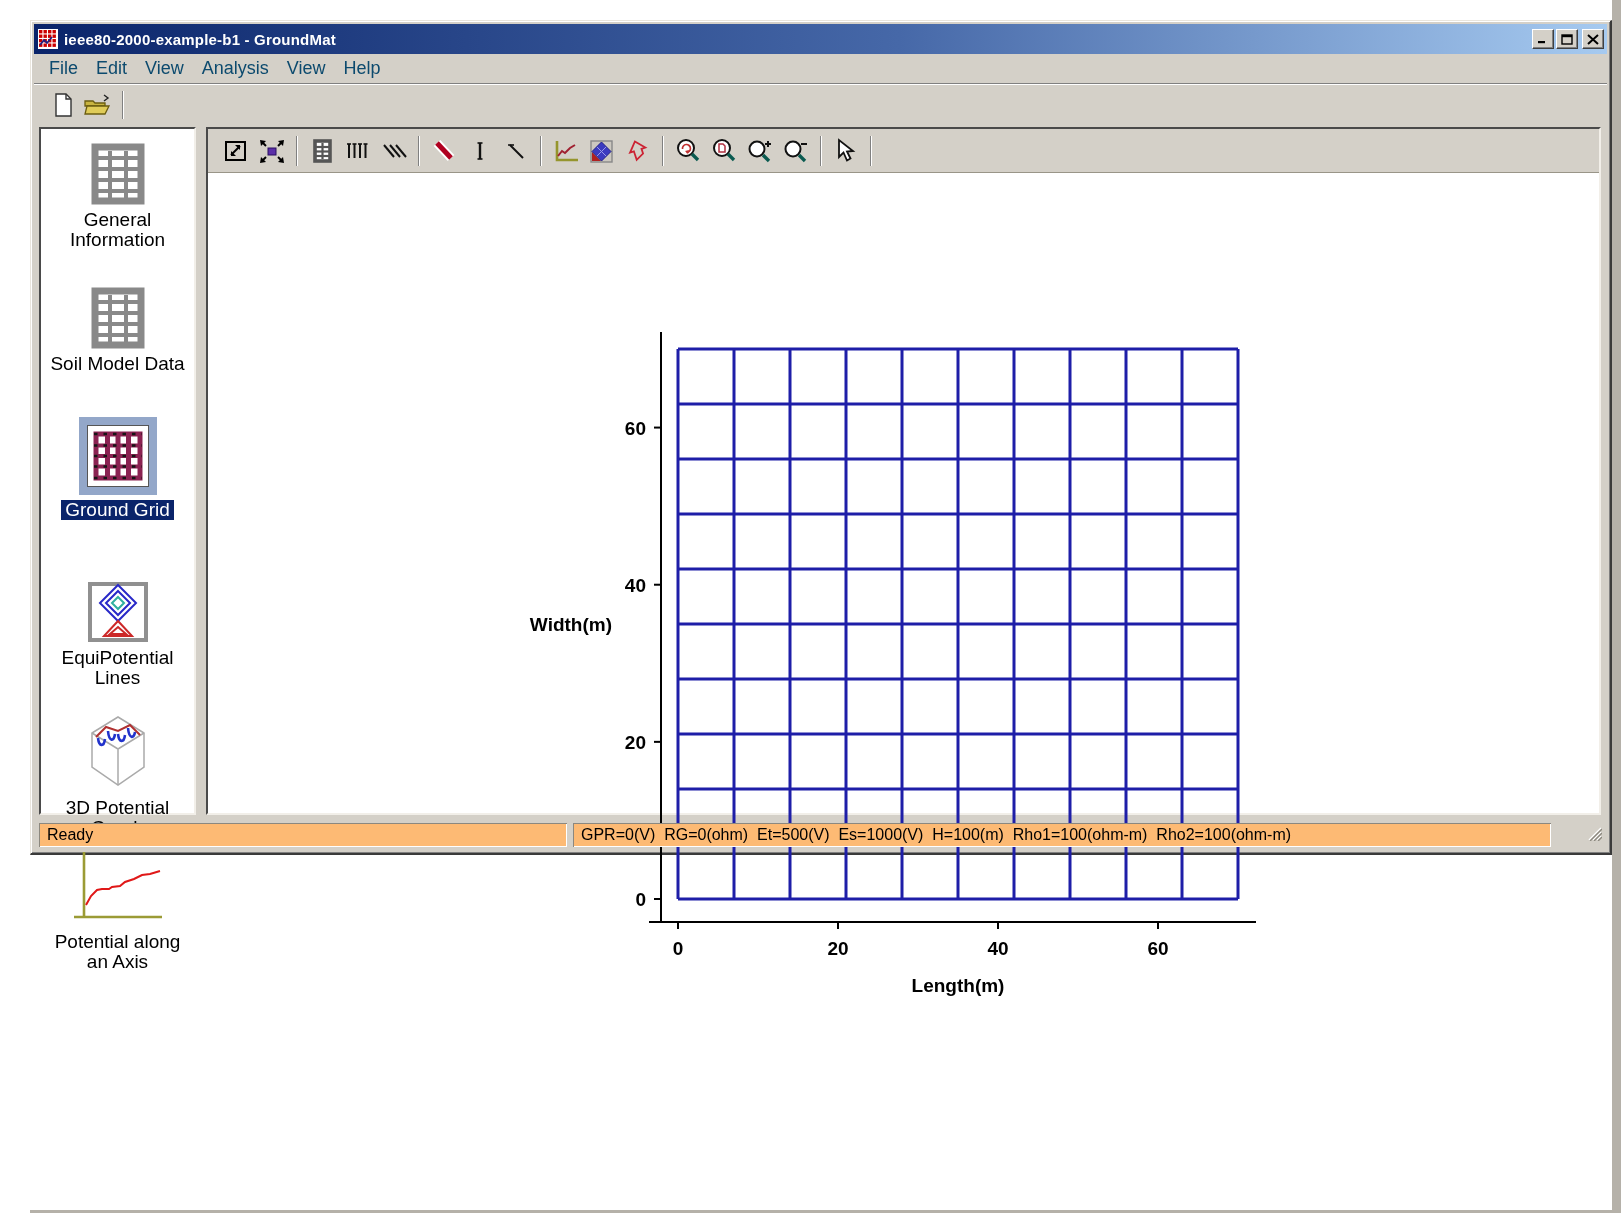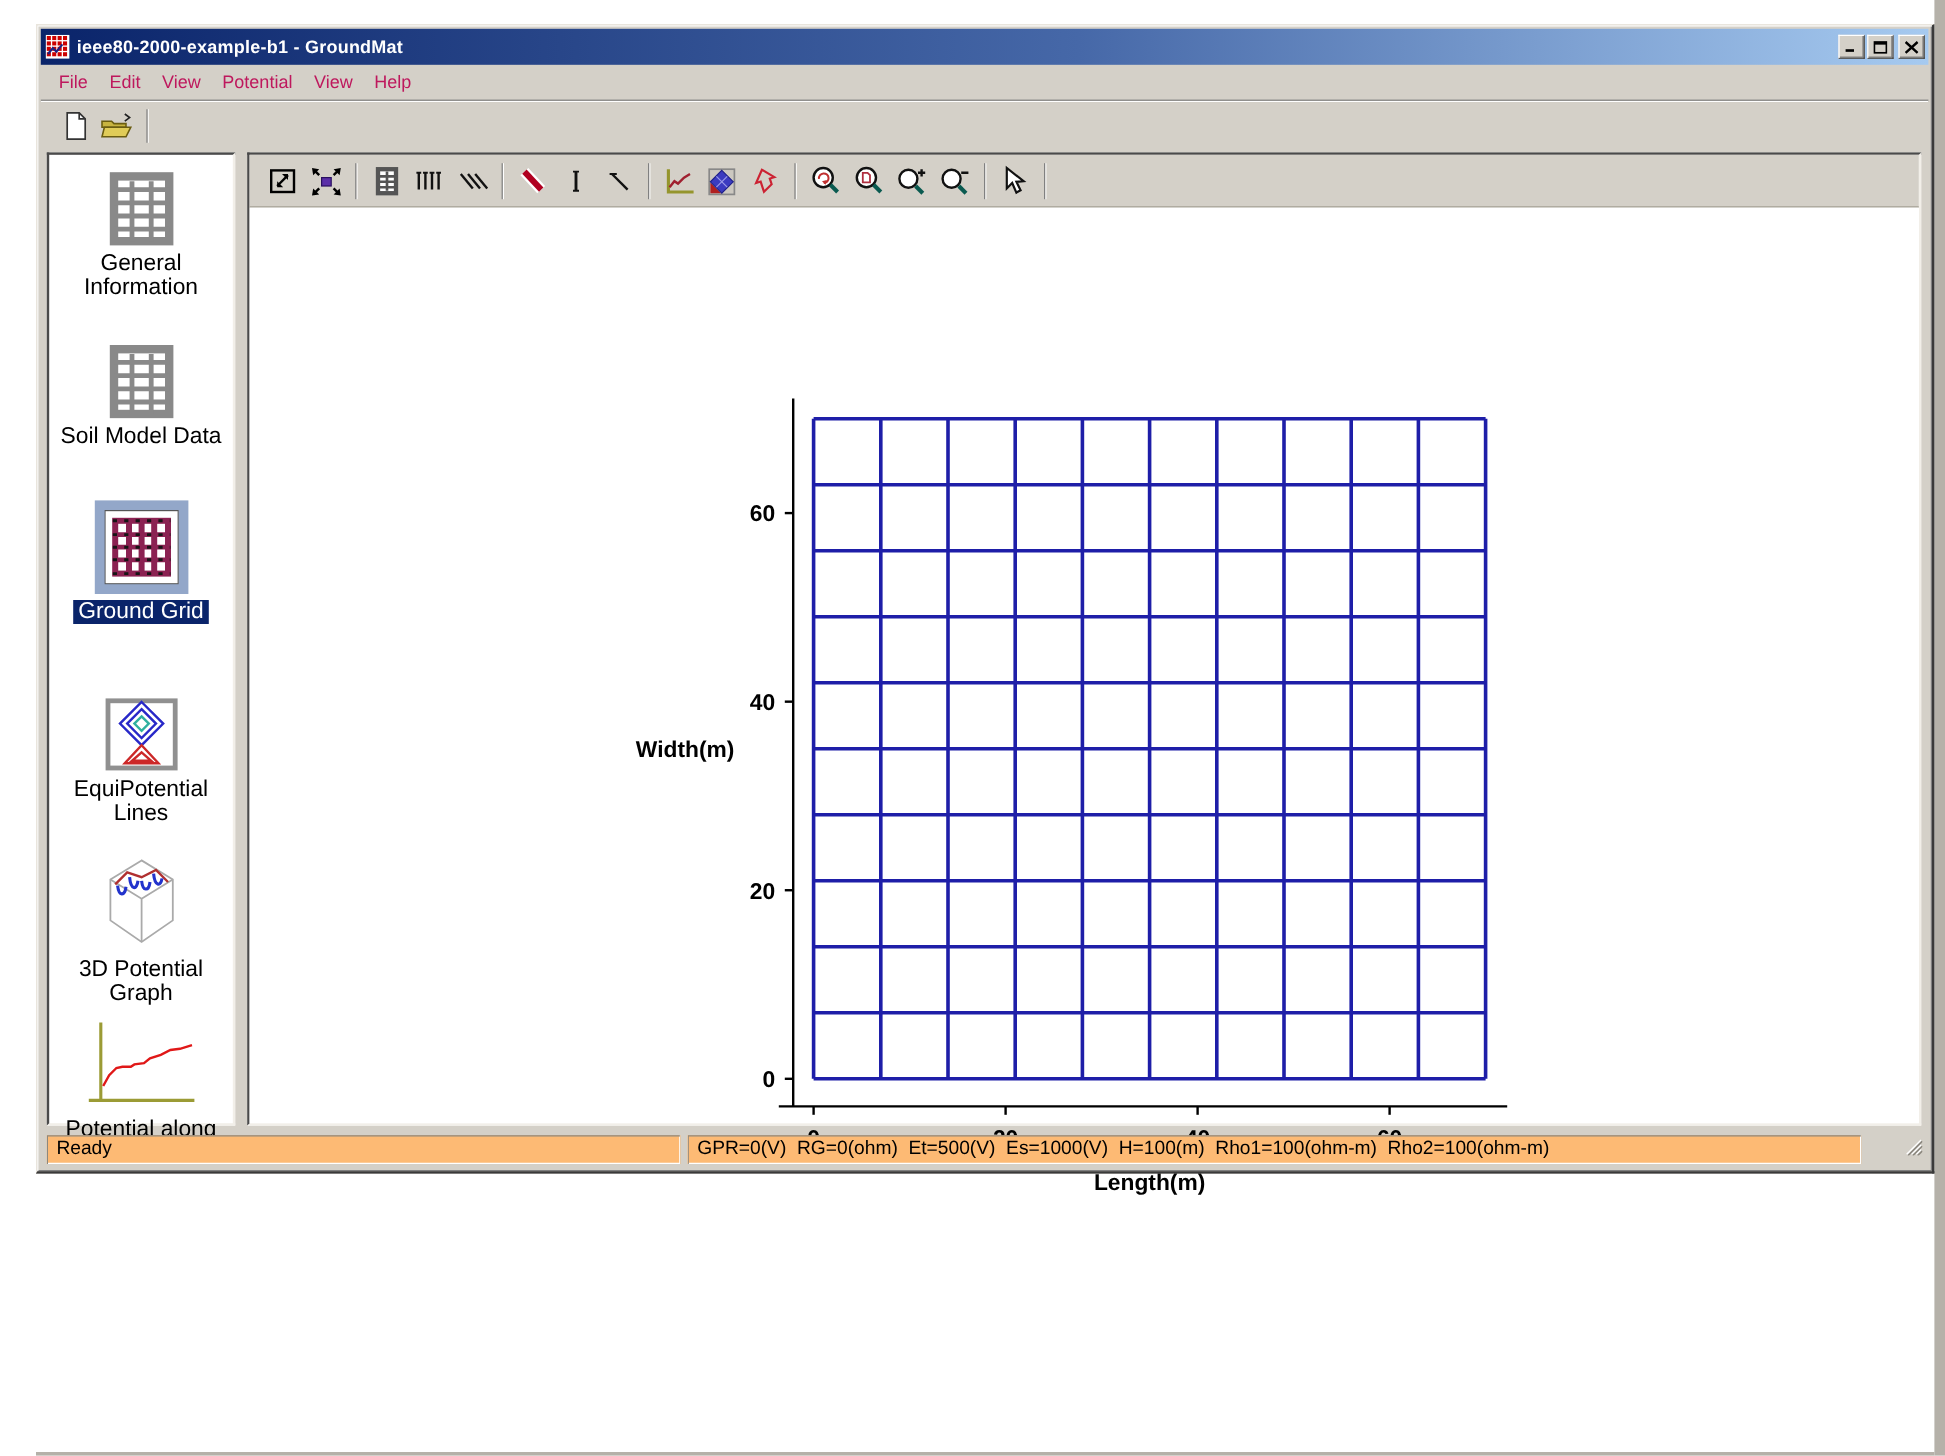--- a/index.html
+++ b/index.html
@@ -1,42 +1,42 @@
 <!DOCTYPE html>
 <html><head>
 <meta charset="utf-8">
 <style>
   * { margin:0; padding:0; box-sizing:border-box; }
   html,body { width:1621px; height:1213px; overflow:hidden; background:#ffffff;
     font-family:"Liberation Sans", sans-serif; }
   .desktop-right { position:absolute; right:0; top:0; width:9px; height:1213px; background:#b5b1a9; }
   .desktop-bottom { position:absolute; left:30px; top:1210px; width:1582px; height:3px; background:#b5b1a9; }
 
-  .window { position:absolute; left:30px; top:20px; width:1582px; height:958px;
+  .window { position:absolute; left:30px; top:20px; width:1582px; height:835px;
     background:#d4d0c8; padding:3px;
     border-top:1px solid #e9e5dd; border-left:1px solid #e9e5dd;
     border-right:2px solid #3a3a3a; border-bottom:2px solid #3a3a3a;
     box-shadow: inset 1px 1px 0 #ffffff, inset -1px -1px 0 #808080;
     display:flex; flex-direction:column; }
 
   
   .titlebar { height:30px; display:flex; align-items:center; padding:0 3px 0 4px;
     background:linear-gradient(to right,#0a246a,#4668a8 55%,#a6caf0); flex:0 0 auto; }
   .title-text { color:#fff; font-weight:bold; font-size:15px; margin-left:6px; flex:1;
     white-space:nowrap; letter-spacing:.2px; }
   .winbtn { width:22px; height:20px; background:#d4d0c8; margin-left:2px;
     border-top:1px solid #fff; border-left:1px solid #fff;
     border-right:1px solid #404040; border-bottom:1px solid #404040;
     box-shadow: inset -1px -1px 0 #808080;
     display:flex; align-items:center; justify-content:center; }
   .winbtn svg { display:block; }
 
   
   .menubar { height:29px; display:flex; align-items:center; padding-left:6px; flex:0 0 auto; }
-  .menu-item { font-size:15px; padding:3px 9px; color:#be185d; }
+  .menu-item { font-size:18px; padding:3px 9px; color:#0c4a6e; }
 
   
   .filebar { height:42px; flex:0 0 auto; border-top:1px solid #808080;
     box-shadow: inset 0 1px 0 #ffffff; display:flex; align-items:center; padding-left:12px; }
   .tbtn { width:34px; height:32px; display:flex; align-items:center; justify-content:center; }
   .tsep { width:2px; height:28px; border-left:1px solid #808080; border-right:1px solid #ffffff; margin:0 8px; }
 
   
   .content { flex:1; display:flex; padding:2px 6px 4px 5px; min-height:0; }
   .sunken { background:#fff; border:2px solid; border-color:#4a4a4a #f2efe9 #f2efe9 #4a4a4a; }
@@ -116,21 +116,21 @@
       <svg width="12" height="11" viewBox="0 0 12 11">
           <path d="M1,1 L11,10 M11,1 L1,10" stroke="#000" stroke-width="2"></path>
         </svg>
     </span>
   </div>
 
   <div class="menubar">
     <span class="menu-item">File</span>
     <span class="menu-item">Edit</span>
     <span class="menu-item">View</span>
-    <span class="menu-item">Potential</span>
+    <span class="menu-item">Analysis</span>
     <span class="menu-item">View</span>
     <span class="menu-item">Help</span>
   </div>
 
   <div class="filebar">
     <span class="tbtn">
       <svg width="28" height="28" viewBox="0 0 28 28">
         <path d="M7,3 h10 l5,5 v17 h-15 z" fill="#fff" stroke="#333" stroke-width="1.4"></path>
         <path d="M17,3 v5 h5" fill="none" stroke="#333" stroke-width="1.4"></path>
       </svg>

